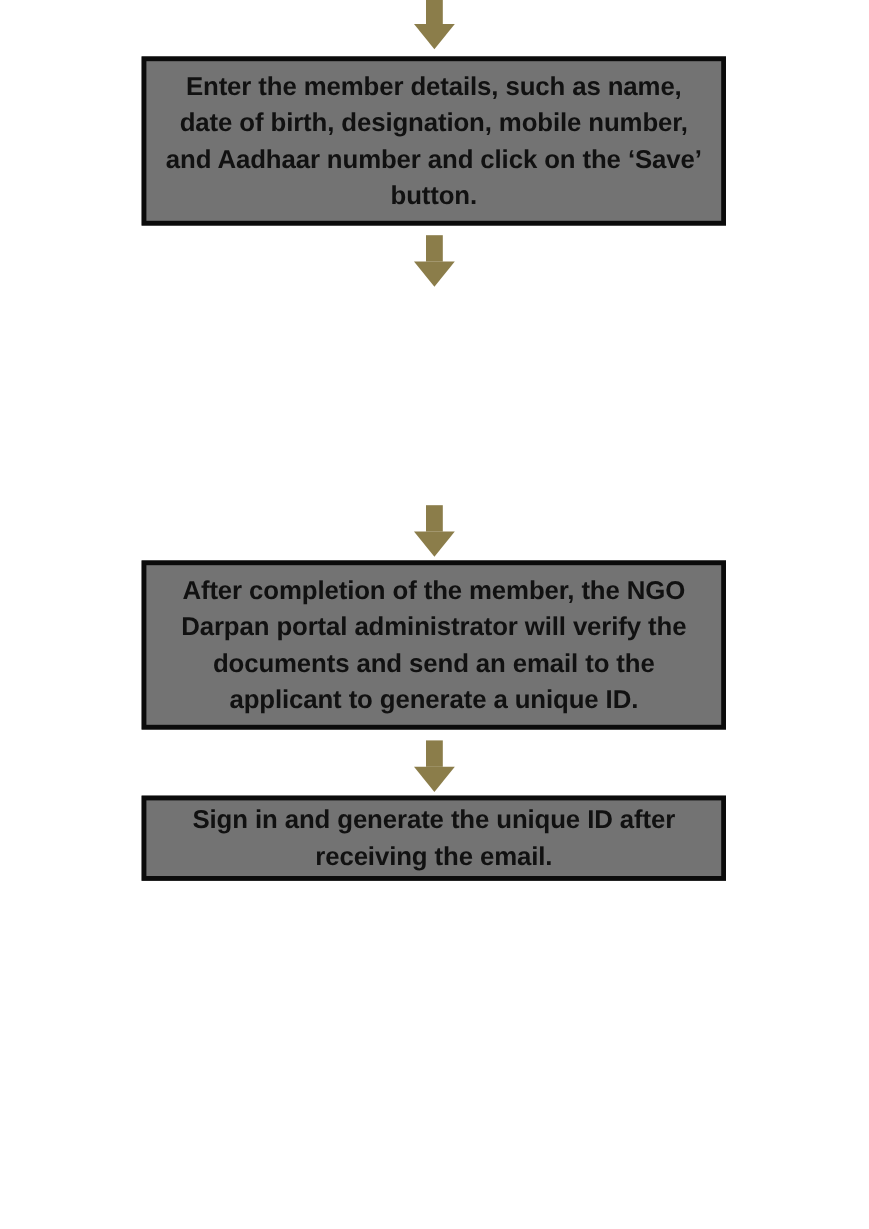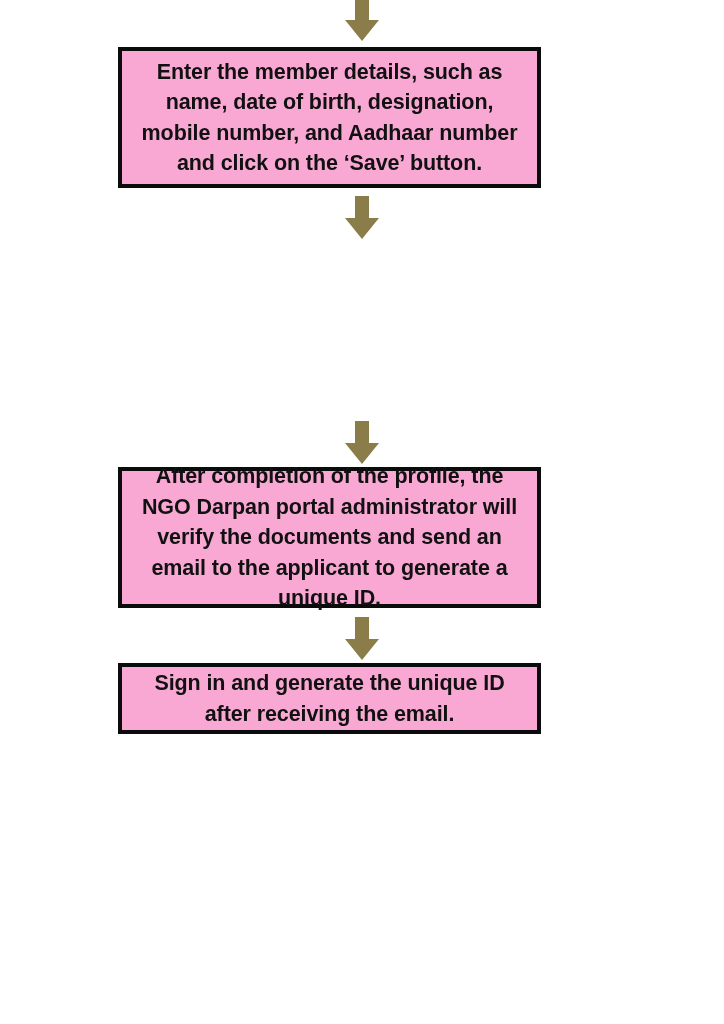--- a/index.html
+++ b/index.html
@@ -53,24 +53,24 @@
   .arrow-2          { top: 421px; }
   .arrow-2 .shaft   { height: 22px; }
 
   .arrow-3          { top: 617px; }
   .arrow-3 .shaft   { height: 22px; }
 
   
   .node {
     position: absolute;
     left: 118px;
-    width: 423px;
+    width: 487px;
     box-sizing: border-box;
     border: 4px solid #0b0b0b;
-    background: #f9a8d4;
+    background: #737373;
     display: flex;
     align-items: center;
     justify-content: center;
   }
   .node-text {
     display: block;
     width: 100%;
     text-align: center;
     color: #111111;
     font-size: 21.5px;
@@ -116,21 +116,21 @@
     <div class="head"></div>
   </div>
 
 
   <div class="arrow arrow-2">
     <div class="shaft"></div>
     <div class="head"></div>
   </div>
 
   <div class="node" id="node-3">
-    <span class="node-text">After completion of the profile, the NGO Darpan portal administrator will verify the documents and send an email to the applicant to generate a unique ID.</span>
+    <span class="node-text">After completion of the member, the NGO Darpan portal administrator will verify the documents and send an email to the applicant to generate a unique ID.</span>
   </div>
 
   <div class="arrow arrow-3">
     <div class="shaft"></div>
     <div class="head"></div>
   </div>
 
   <div class="node" id="node-4">
     <span class="node-text">Sign in and generate the unique ID after receiving the email.</span>
   </div>

